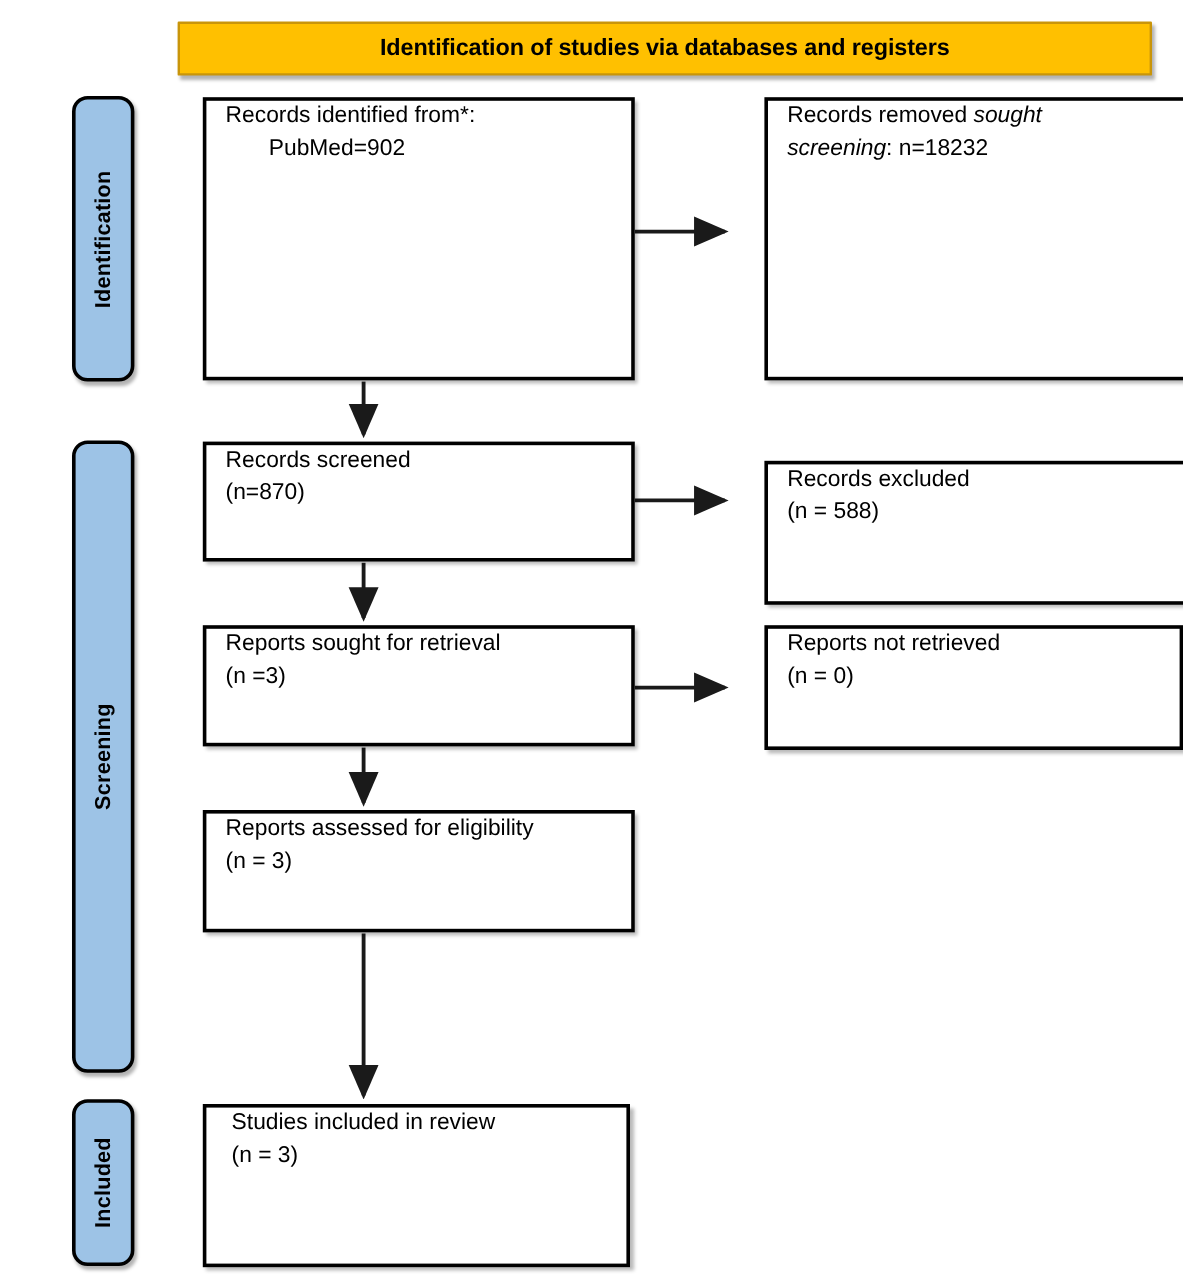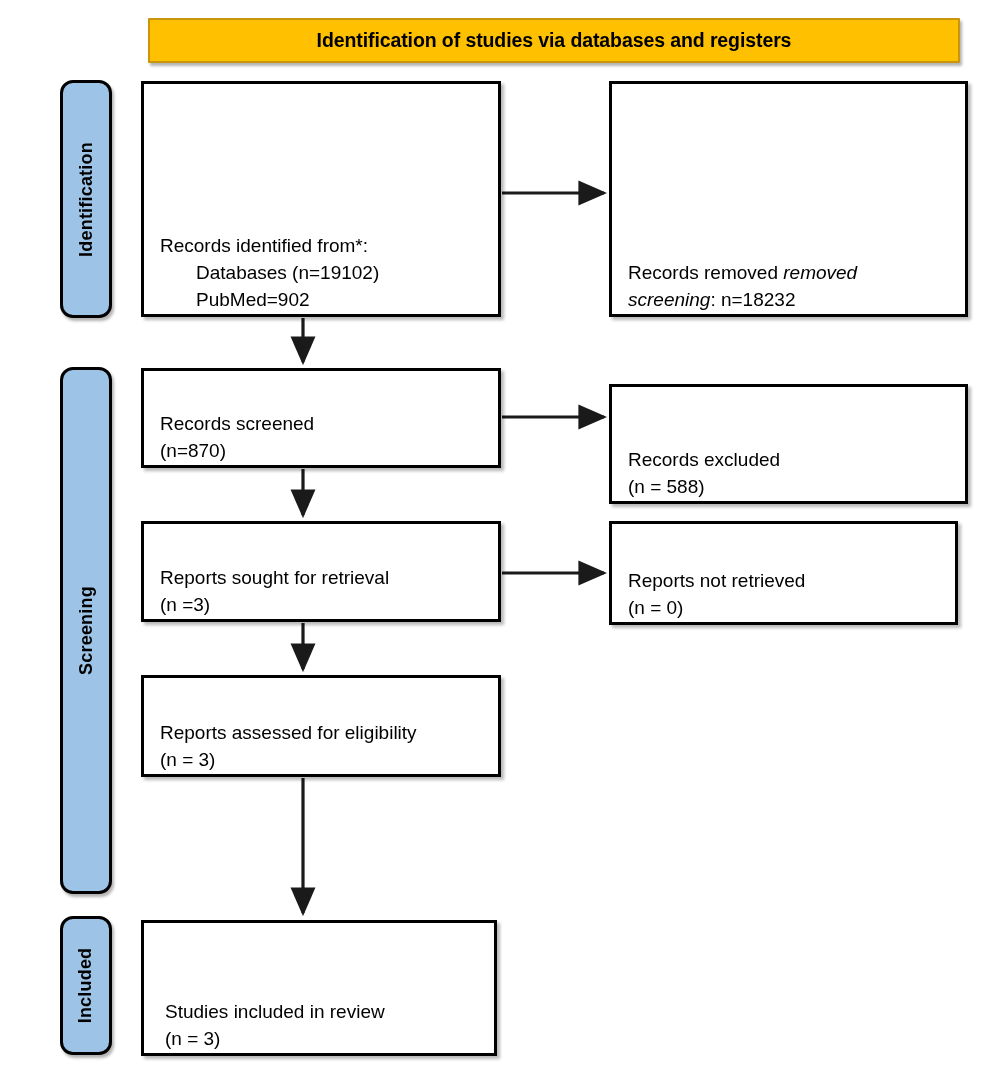--- a/index.html
+++ b/index.html
@@ -68,22 +68,23 @@
 
   
   .flow-box {
     position: absolute;
     background: #ffffff;
     border: 3.5px solid #000000;
     box-shadow: 3px 3px 3px rgba(0,0,0,0.28);
     box-sizing: border-box;
     display: flex;
     flex-direction: column;
-    justify-content: flex-end;
+    justify-content: flex-start;
     padding: 0 16px;
+    margin-left: 28px;
   }
   .flow-line {
     font-size: 19px;
     line-height: 1.42;
     color: #000000;
     white-space: pre;
   }
   .flow-line.indent { padding-left: 36px; }
   .flow-line em { font-style: italic; }
 
@@ -145,26 +146,25 @@
 
     <line x1="502" y1="573" x2="604" y2="573" stroke="#1a1a1a" stroke-width="3.2" marker-end="url(#arrow-right)"></line>
 
     <line x1="303" y1="623" x2="303" y2="669" stroke="#1a1a1a" stroke-width="3.2" marker-end="url(#arrow-down)"></line>
 
     <line x1="303" y1="778" x2="303" y2="913" stroke="#1a1a1a" stroke-width="3.2" marker-end="url(#arrow-down)"></line>
   </svg>
 
   <div class="flow-box" id="box-identified">
     <div class="flow-line">Records identified from*:</div>
-    <div class="flow-line indent">Databases (n=19102)</div>
     <div class="flow-line indent">PubMed=902</div>
   </div>
 
   <div class="flow-box" id="box-removed">
-    <div class="flow-line"><span>Records removed </span><em>removed</em></div>
+    <div class="flow-line"><span>Records removed </span><em>sought</em></div>
     <div class="flow-line"><em>screening</em><span>: n=18232</span></div>
   </div>
 
   <div class="flow-box" id="box-screened">
     <div class="flow-line">Records screened</div>
     <div class="flow-line">(n=870)</div>
   </div>
 
   <div class="flow-box" id="box-excluded">
     <div class="flow-line">Records excluded</div>

